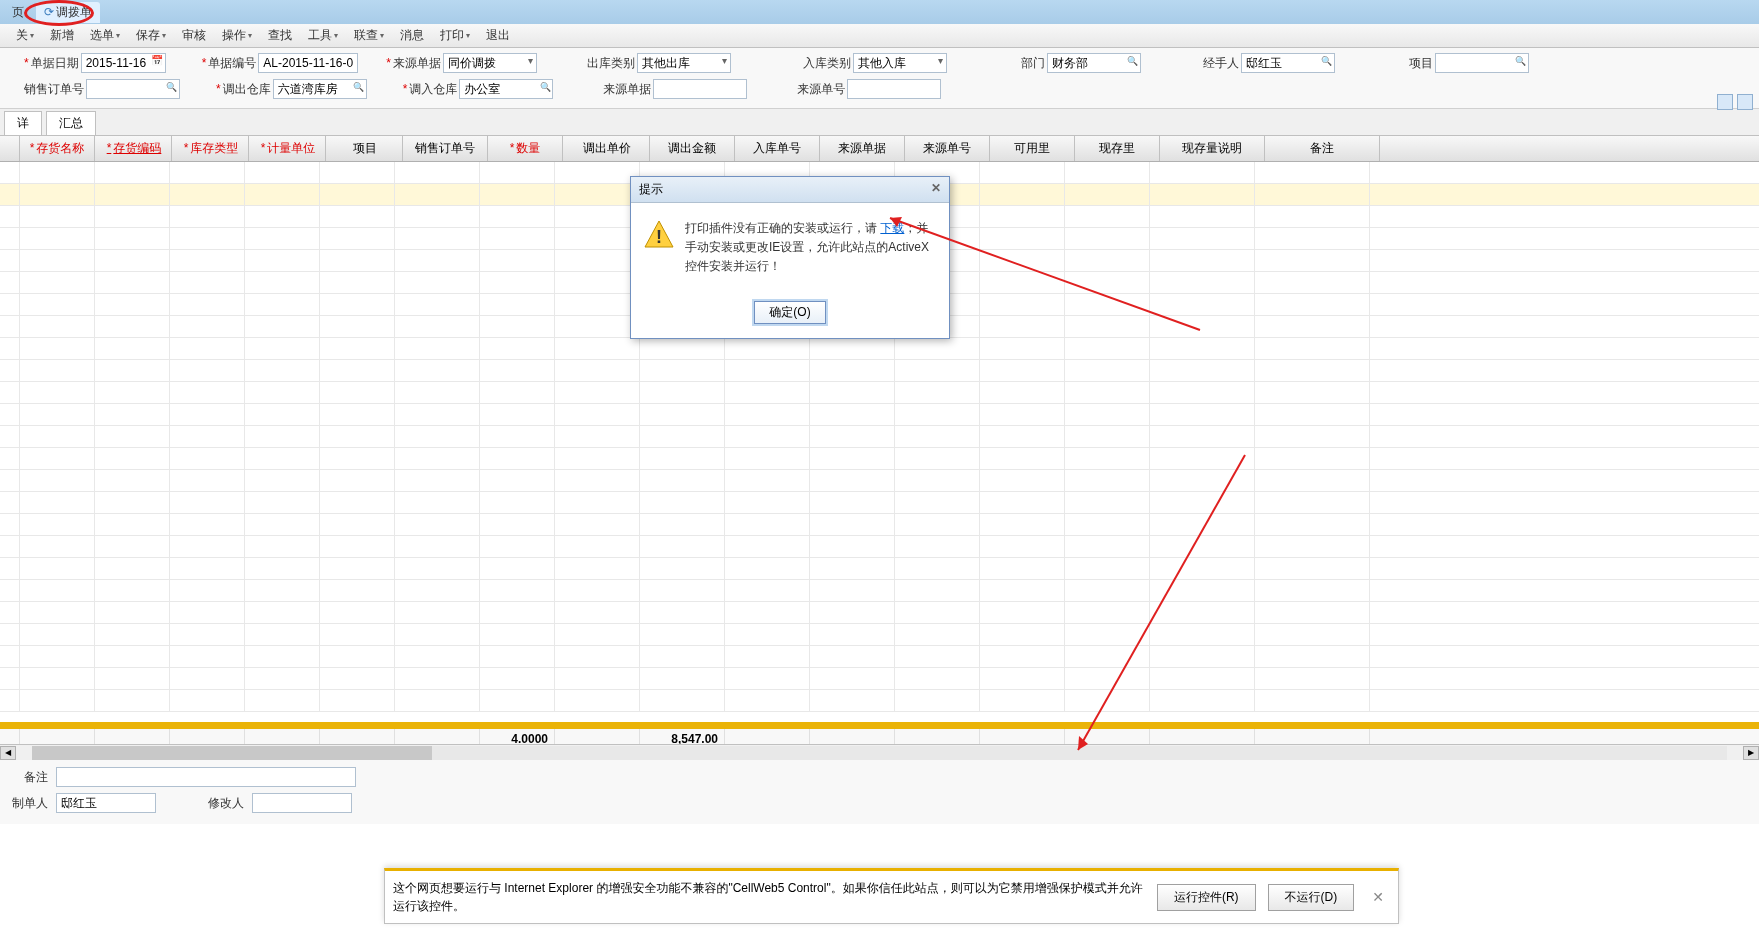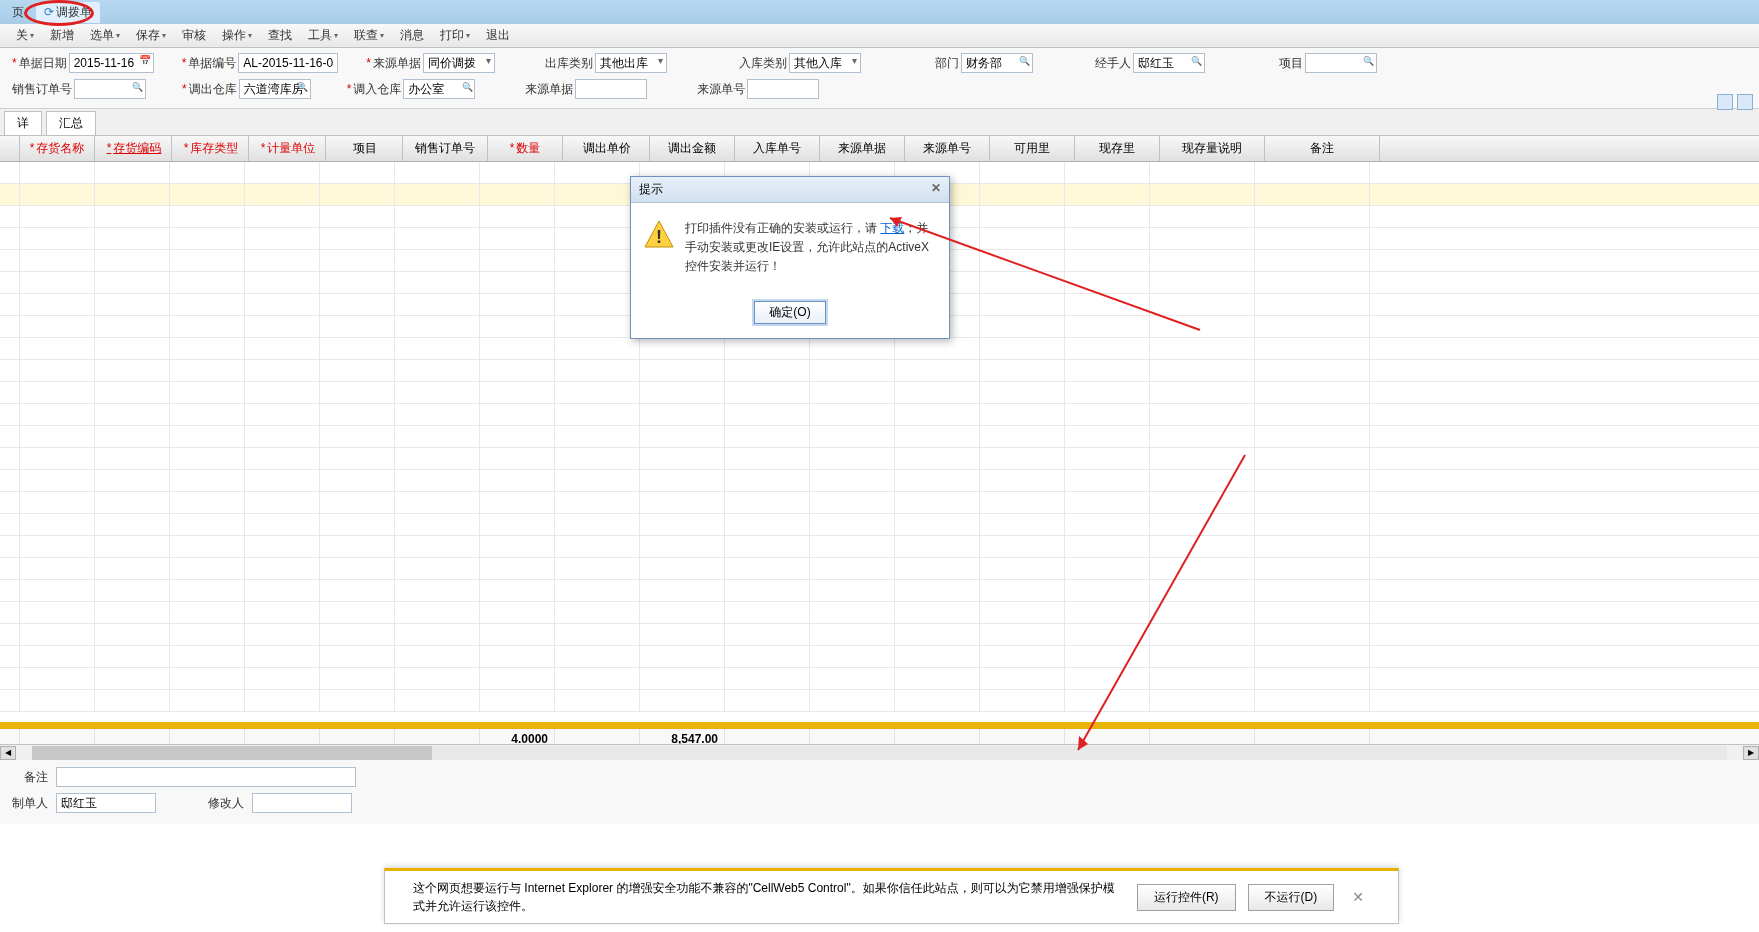--- a/index.html
+++ b/index.html
@@ -8,27 +8,27 @@
 .title-bar { background: linear-gradient(to bottom, #b8d8f0, #a8cce8); height: 24px; display: flex; align-items: center; padding: 0 4px; }
 .tab-area { display: flex; align-items: center; gap: 4px; position: relative; }
 .tab-label { padding: 2px 8px; color: #333; cursor: pointer; }
 .tab-active { background: #e0f0ff; border-radius: 3px 3px 0 0; }
 .circle-mark { position: absolute; left: 20px; top: -2px; width: 70px; height: 26px; border: 3px solid #e02020; border-radius: 50%; pointer-events: none; }
 
 .menu-bar { background: linear-gradient(to bottom, #f8f8f8, #e8e8e8); height: 24px; display: flex; align-items: center; padding: 0 8px; border-bottom: 1px solid #c0c0c0; }
 .menu-item { padding: 2px 8px; cursor: pointer; color: #333; display: flex; align-items: center; gap: 2px; }
 .menu-arrow { font-size: 8px; color: #666; }
 
-.form-area { background: #f8f8f8; padding: 4px 12px; border-bottom: 1px solid #d0d0d0; }
+.form-area { background: #f8f8f8; padding: 4px 24px; border-bottom: 1px solid #d0d0d0; }
 .form-row { display: flex; align-items: center; gap: 8px; margin-bottom: 4px; min-height: 22px; }
 .form-group { display: flex; align-items: center; gap: 2px; }
 .form-label { font-size: 12px; color: #333; white-space: nowrap; min-width: 50px; text-align: right; }
 .req { color: #d00; margin-right: 2px; }
 .form-input { height: 20px; border: 1px solid #b0c0d0; padding: 0 4px; font-size: 12px; background: #fff; }
-.form-input.w80 { width: 72px; }
+.form-input.w80 { width: 94px; }
 .form-input.w100 { width: 100px; }
 .date-input { width: 85px; padding-right: 18px; position: relative; }
 .date-wrap { position: relative; display: inline-block; }
 .date-wrap::after { content: "📅"; position: absolute; right: 2px; top: 2px; font-size: 10px; pointer-events: none; }
 .combo-wrap { position: relative; display: inline-block; }
 .combo-wrap::after { content: "▾"; position: absolute; right: 4px; top: 2px; font-size: 10px; color: #666; pointer-events: none; }
 .search-wrap { position: relative; display: inline-block; }
 .search-wrap::after { content: "🔍"; position: absolute; right: 2px; top: 3px; font-size: 9px; color: #888; pointer-events: none; }
 
 .detail-tabs { display: flex; background: #f0f0f0; border-bottom: 1px solid #c0c0c0; padding-top: 2px; }
@@ -78,21 +78,21 @@
 .dialog-title { background: linear-gradient(to bottom, #e8f0f8, #d0e0f0); padding: 4px 8px; font-size: 12px; display: flex; justify-content: space-between; border-bottom: 1px solid #b0c0d0; }
 .dialog-close { cursor: pointer; color: #666; font-weight: bold; }
 .dialog-body { padding: 16px 12px; display: flex; gap: 10px; }
 .warn-icon { width: 32px; height: 32px; flex-shrink: 0; }
 .warn-icon svg { width: 32px; height: 32px; }
 .dialog-msg { font-size: 12px; line-height: 1.6; color: #333; }
 .dialog-msg a { color: #0060d0; text-decoration: underline; cursor: pointer; }
 .dialog-footer { text-align: center; padding: 8px 8px 14px; }
 .dialog-btn { padding: 2px 14px; border: 1px solid #7090c0; background: linear-gradient(to bottom, #fff, #e8f0f8); cursor: pointer; font-size: 12px; box-shadow: 0 0 0 2px #c0d8f0; }
 
-.ie-bar { position: absolute; left: 384px; bottom: 8px; width: 1015px; background: #fff; border: 1px solid #c0c0c0; border-top: 3px solid #e8b000; padding: 8px 28px; display: flex; align-items: center; gap: 12px; z-index: 50; font-size: 12px; box-shadow: 0 -2px 6px rgba(0,0,0,0.15); }
+.ie-bar { position: absolute; left: 384px; bottom: 8px; width: 1015px; background: #fff; border: 1px solid #c0c0c0; border-top: 3px solid #e8b000; padding: 8px 8px; display: flex; align-items: center; gap: 12px; z-index: 50; font-size: 12px; box-shadow: 0 -2px 6px rgba(0,0,0,0.15); }
 .ie-msg { flex: 1; line-height: 1.5; }
 .ie-btn { padding: 4px 16px; border: 1px solid #a0a0a0; background: linear-gradient(to bottom, #fff, #e8e8e8); cursor: pointer; font-size: 12px; }
 .ie-close { cursor: pointer; color: #888; padding: 0 6px; font-size: 14px; }
 
 .arrow-annotation { position: absolute; pointer-events: none; z-index: 200; }
 .arrow-line { stroke: #e02020; stroke-width: 2; fill: none; }
 .arrow-head { fill: #e02020; }
 
 .right-icons { position: absolute; right: 6px; top: 94px; display: flex; gap: 4px; }
 .tool-icon { width: 16px; height: 16px; background: #d8e8f8; border: 1px solid #90b0d0; cursor: pointer; }
@@ -153,21 +153,21 @@
       <span>退出</span>
     </div>
 </div>
 
 <div class="form-area">
   <div class="form-row">
     <div class="form-group">
       <span class="form-label"><span class="req">*</span><span>单据日期</span></span>
       <span class="date-wrap"><input class="form-input date-input" value="2015-11-16" style=""></span>
     </div>
-    <div class="form-group" style="margin-left:20px">
+    <div class="form-group" style="margin-left:28px">
       <span class="form-label"><span class="req">*</span><span>单据编号</span></span>
       <input class="form-input w100" value="AL-2015-11-16-00-00" style="">
     </div>
     <div class="form-group" style="margin-left:20px">
       <span class="form-label"><span class="req">*</span><span>来源单据</span></span>
       <span class="combo-wrap"><input class="form-input w80" value="同价调拨" style=""></span>
     </div>
     <div class="form-group" style="margin-left:40px">
       <span class="form-label">出库类别</span>
       <span class="combo-wrap"><input class="form-input w80" value="其他出库" style=""></span>

